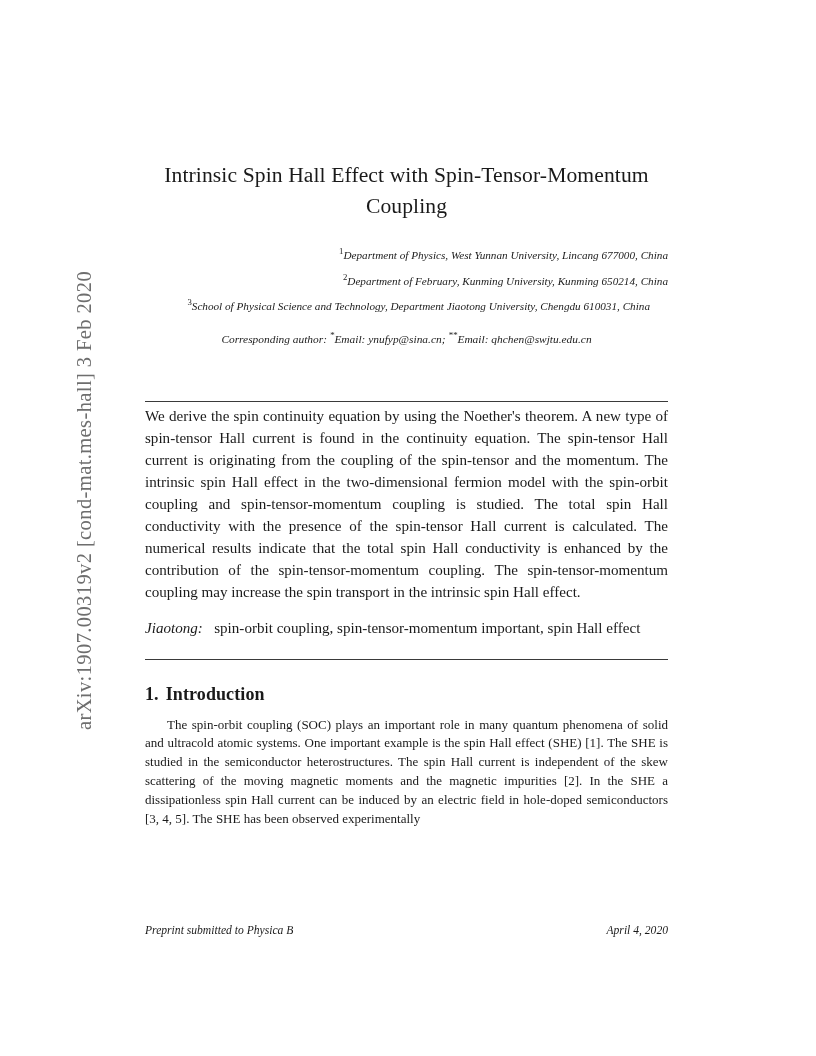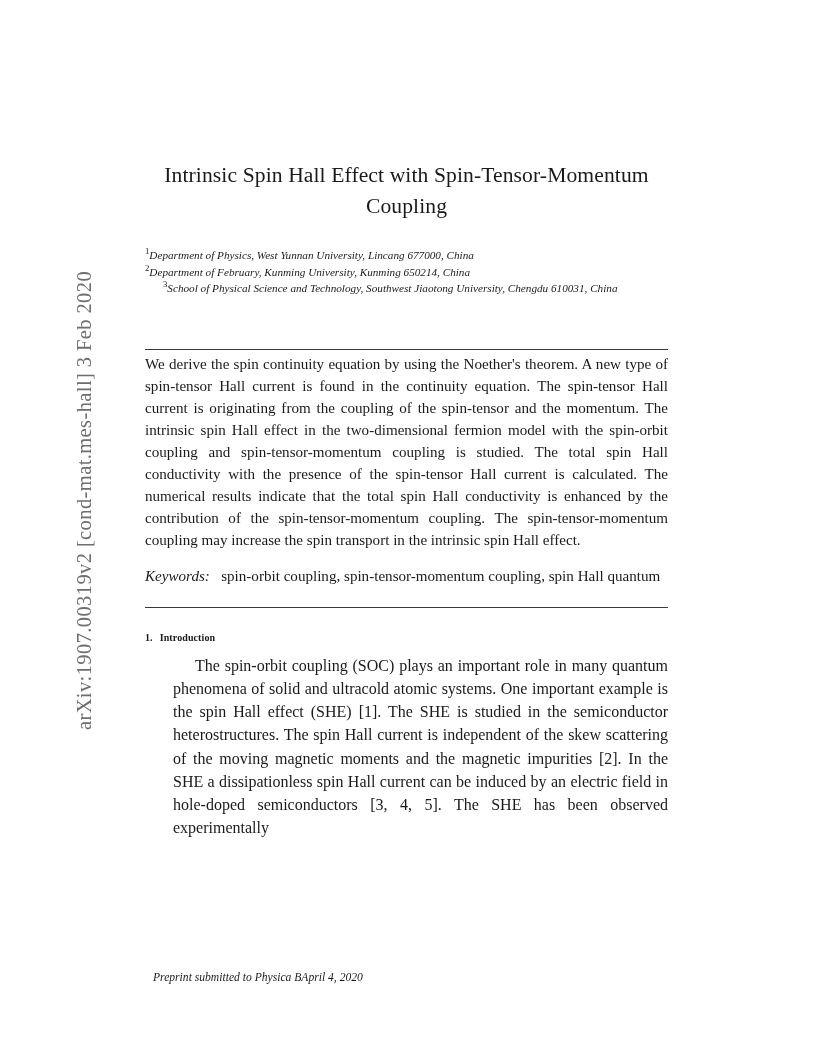--- a/index.html
+++ b/index.html
@@ -74,22 +74,22 @@
   #author-line sup {
     font-size: 0.68em;
     vertical-align: super;
     line-height: 0;
   }
 
   .affiliation {
     font-size: 11.2px;
     font-style: italic;
     line-height: 1.45;
-    margin-top: 0;
-    text-align: left;
+    margin-top: 9px;
+    text-align: right;
     font-family: Liberation Serif, serif;
   }
   .affiliation sup {
     font-size: 0.78em;
     font-style: normal;
     vertical-align: super;
     line-height: 0;
   }
   #affiliation-3 {
     padding: 0 18px;
@@ -139,48 +139,46 @@
     line-height: 1.455;
     text-align: justify;
     margin-top: 14px;
   }
   #keywords-label {
     font-style: italic;
   }
 
   
   #section-1-heading {
-    font-size: 10px;
+    font-size: 18px;
     font-weight: bold;
     margin-top: 24px;
     letter-spacing: 0.1px;
   }
   #section-1-heading .sec-num { margin-right: 7px; }
 
   #intro-paragraph {
-    font-size: 16px;
+    font-size: 13px;
     line-height: 1.455;
     text-align: justify;
     margin-top: 11px;
     text-indent: 22px;
-    margin-left: 28px;
   }
 
   
   #footer {
     position: absolute;
     left: 0;
-    top: 971px;
+    top: 924px;
     width: 523px;
     display: flex;
-    justify-content: flex-start;
+    justify-content: space-between;
     align-items: baseline;
     font-size: 11.6px;
     font-style: italic;
-    margin-left: 8px;
   }
 </style>
 </head>
 <body>
 
 <div id="arxiv-stamp">
   <div class="stamp-text">arXiv:1907.00319v2  [cond-mat.mes-hall]  3 Feb 2020</div>
 </div>
 
 <div id="page">
@@ -188,29 +186,30 @@
   <div id="title-block">
     <h1 id="paper-title">Intrinsic Spin Hall Effect with Spin-Tensor-Momentum Coupling</h1>
   </div>
 
   <div id="authors-block">
 
     <div class="affiliation" id="affiliation-1"><sup>1</sup><span>Department of Physics, West Yunnan University, Lincang 677000, China</span></div>
 
     <div class="affiliation" id="affiliation-2"><sup>2</sup><span>Department of February, Kunming University, Kunming 650214, China</span></div>
 
-    <div class="affiliation" id="affiliation-3"><sup>3</sup><span>School of Physical Science and Technology, Southwest Jiaotong University, Chengdu 610031, China</span></div>
-
+    <div class="affiliation" id="affiliation-3"><sup>3</sup><span>School of Physical Science and Technology, Department Jiaotong University, Chengdu 610031, China</span></div>
+
+    <div id="corresponding-line"><span>Corresponding author: </span><sup>*</sup><span>Email: </span><span>ynufyp@sina.cn; </span><sup>**</sup><span>Email: </span><span>qhchen@swjtu.edu.cn</span></div>
   </div>
 
   <hr class="hrule" id="rule-top">
 
   <div id="abstract-text">We derive the spin continuity equation by using the Noether's theorem. A new type of spin-tensor Hall current is found in the continuity equation. The spin-tensor Hall current is originating from the coupling of the spin-tensor and the momentum. The intrinsic spin Hall effect in the two-dimensional fermion model with the spin-orbit coupling and spin-tensor-momentum coupling is studied. The total spin Hall conductivity with the presence of the spin-tensor Hall current is calculated. The numerical results indicate that the total spin Hall conductivity is enhanced by the contribution of the spin-tensor-momentum coupling. The spin-tensor-momentum coupling may increase the spin transport in the intrinsic spin Hall effect.</div>
 
-  <div id="keywords-block"><span id="keywords-label">Keywords:</span>&nbsp;&nbsp; <span>spin-orbit coupling, spin-tensor-momentum coupling, spin Hall quantum</span></div>
+  <div id="keywords-block"><span id="keywords-label">Jiaotong:</span>&nbsp;&nbsp; <span>spin-orbit coupling, spin-tensor-momentum important, spin Hall effect</span></div>
 
   <hr class="hrule" id="rule-bottom">
 
   <div id="section-1-heading"><span class="sec-num">1.</span><span>Introduction</span></div>
 
   <div id="intro-paragraph">The spin-orbit coupling (SOC) plays an important role in many quantum phenomena of solid and ultracold atomic systems. One important example is the spin Hall effect (SHE) [1]. The SHE is studied in the semiconductor heterostructures. The spin Hall current is independent of the skew scattering of the moving magnetic moments and the magnetic impurities [2]. In the SHE a dissipationless spin Hall current can be induced by an electric field in hole-doped semiconductors [3, 4, 5]. The SHE has been observed experimentally</div>
 
   <div id="footer">
     <span>Preprint submitted to Physica B</span>
     <span>April 4, 2020</span>

